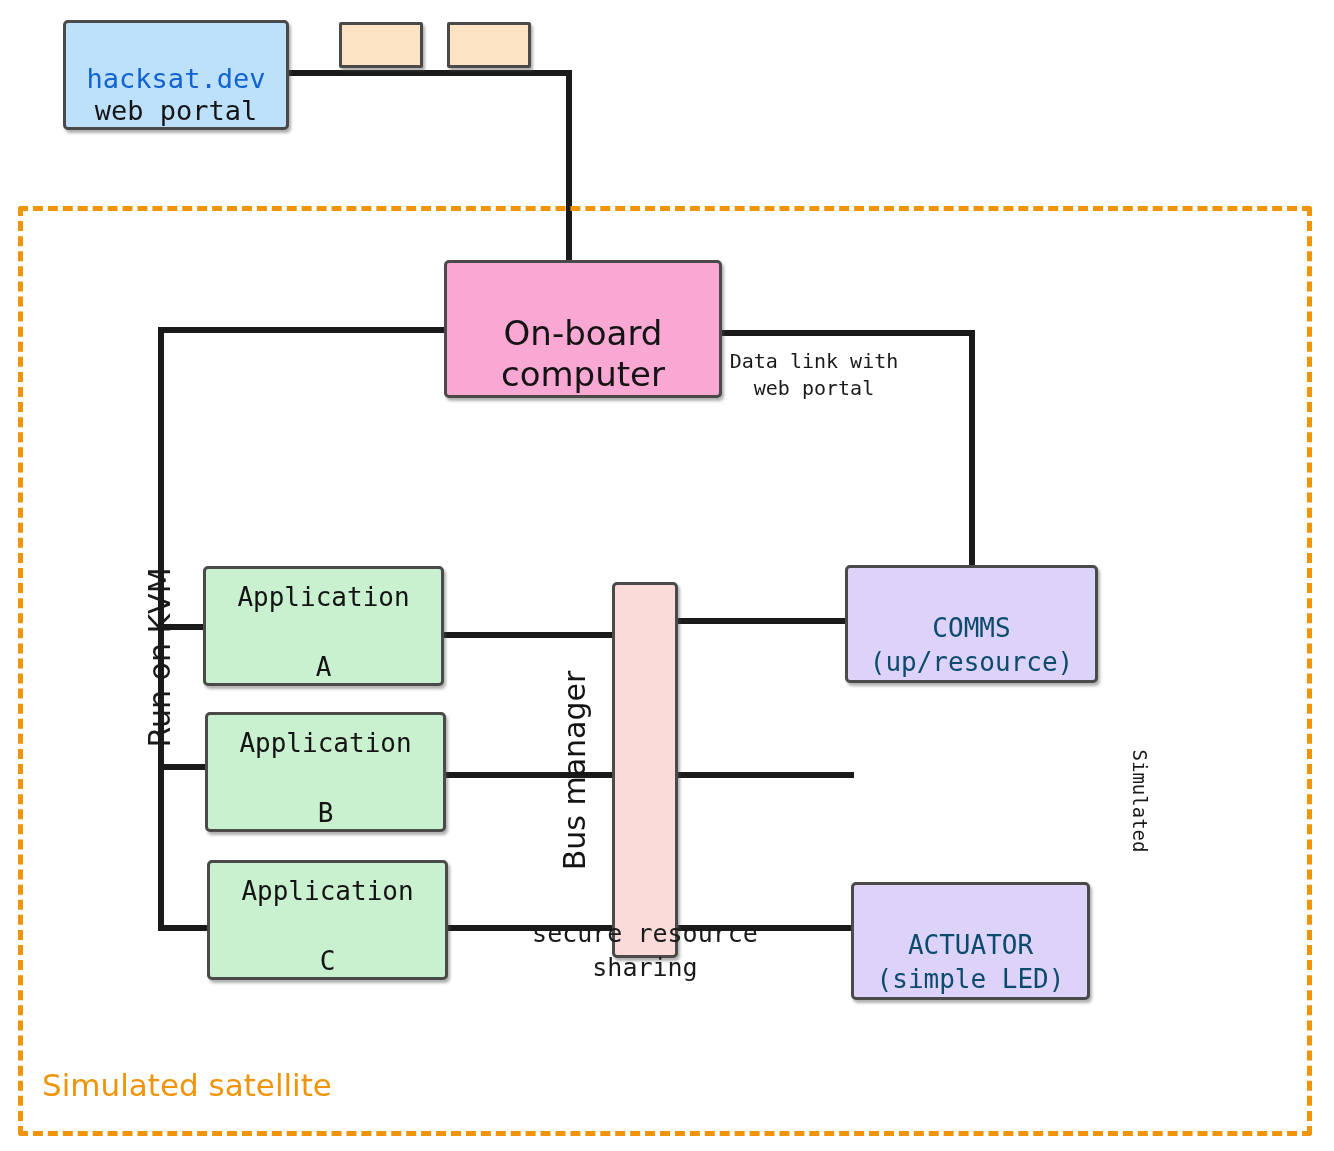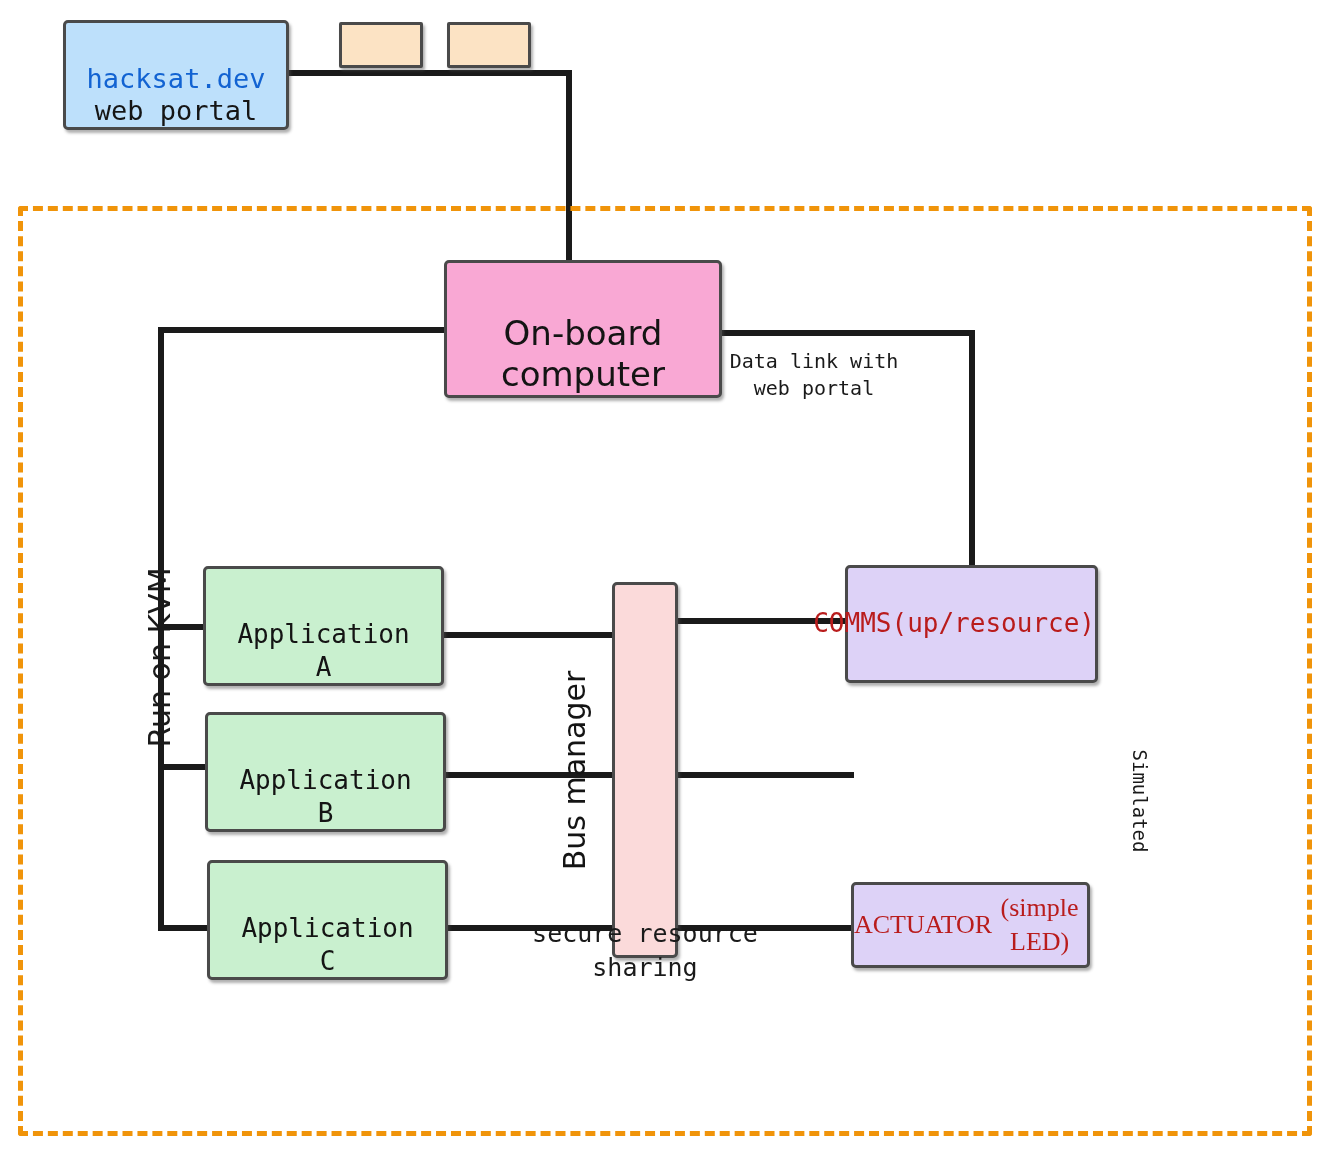--- a/index.html
+++ b/index.html
@@ -79,46 +79,47 @@
     flex-direction: column;
   }
 
   .app-node {
     background: #c9f0cf;
     width: 241px; height: 120px;
     font-size: 26px;
     line-height: 1.25;
     flex-direction: column;
     color: #141414;
+    gap: 37px;
   }
   #app-a { left: 203px; top: 566px; }
   #app-b { left: 205px; top: 712px; }
   #app-c { left: 207px; top: 860px; }
 
   #bus-manager {
     left: 612px; top: 582px; width: 66px; height: 376px;
     background: #fbdada;
     font-size: 30px;
     color: #141414;
   }
   #bus-manager .vtext {
     transform: rotate(-90deg);
     white-space: nowrap;
   }
 
   .periph-node {
     background: #ddd2f7;
     font-size: 26px;
     line-height: 1.3;
-    flex-direction: row;
-    color: #b91c1c;
+    flex-direction: column;
+    color: #0c4a6e;
   }
   #comms    { left: 845px; top: 565px; width: 253px; height: 118px; }
   #sensors  { left: 850px; top: 698px; width: 238px; height: 165px; }
-  #actuator { left: 851px; top: 882px; width: 239px; height: 86px; font-family: Liberation Serif, serif; }
+  #actuator { left: 851px; top: 882px; width: 239px; height: 118px; }
 
   
   #data-link-label {
     left: 714px; top: 348px; width: 200px;
     font-size: 20px; line-height: 1.35;
   }
   #secure-label {
     left: 505px; top: 917px; width: 280px;
     font-size: 25px; line-height: 1.35;
   }
@@ -230,14 +231,15 @@
   <div class="label mono" id="data-link-label">Data link with
 web portal</div>
 
   <div class="label mono" id="secure-label">secure resource
 sharing</div>
 
   <div class="label sans" id="run-on-kvm-label">Run on KVM</div>
 
   <div class="label mono" id="simulated-label">Simulated</div>
 
+  <div class="label sans" id="simulated-satellite-label">Simulated satellite</div>
 
 </div>
 
 </body></html>

